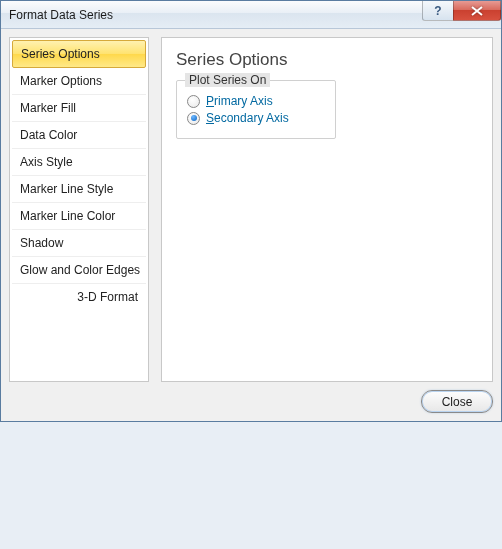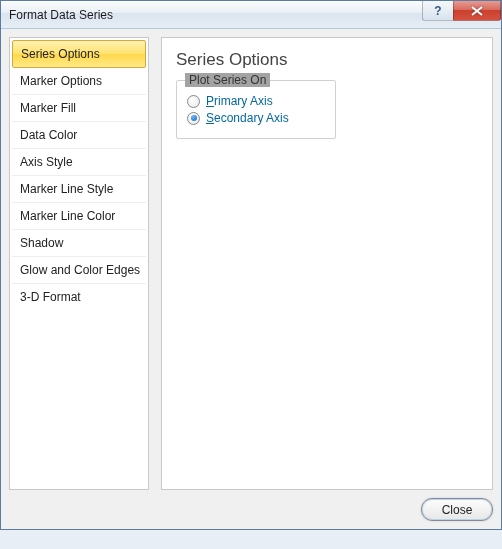--- a/index.html
+++ b/index.html
@@ -5,21 +5,21 @@
   * { box-sizing: border-box; }
   html, body {
     margin: 0; padding: 0;
     width: 502px; height: 549px;
     font-family: "Segoe UI", Tahoma, sans-serif;
     font-size: 12px;
     background: #e8eef5;
     overflow: hidden;
   }
   .window {
-    width: 502px; height: 530px;
+    width: 502px; height: 422px;
     background: #f0f0f0;
     border: 1px solid #5a7ca0;
     display: flex;
     flex-direction: column;
   }
   .titlebar {
     height: 28px;
     background: linear-gradient(to bottom, #fbfcfd 0%, #e9eff6 45%, #dbe5ef 46%, #e5edf5 100%);
     border-bottom: 1px solid #b8c7d8;
     display: flex;
@@ -109,21 +109,21 @@
   .groupbox {
     border: 1px solid #d0d0d0;
     border-radius: 2px;
     padding: 10px 10px 10px 10px;
     width: 160px;
     position: relative;
   }
   .group-legend {
     position: absolute;
     top: -8px; left: 8px;
-    background: #a3a3a3;
+    background: #e5e5e5;
     padding: 0 4px;
     color: #333;
     font-size: 12px;
   }
   .radio-row {
     display: flex;
     align-items: center;
     gap: 6px;
     margin: 3px 0;
     cursor: pointer;
@@ -184,21 +184,21 @@
       <div class="sidebar">
         <div class="side-item selected"><span>Series Options</span></div>
         <div class="side-item"><span>Marker Options</span></div>
         <div class="side-item"><span>Marker Fill</span></div>
         <div class="side-item"><span>Data Color</span></div>
         <div class="side-item"><span>Axis Style</span></div>
         <div class="side-item"><span>Marker Line Style</span></div>
         <div class="side-item"><span>Marker Line Color</span></div>
         <div class="side-item"><span>Shadow</span></div>
         <div class="side-item"><span>Glow and Color Edges</span></div>
-        <div class="side-item" style="border-bottom:none;"><span>3-D Format</span></div>
+        <div class="side-item" style="border-bottom:none;text-align:right;"><span>3-D Format</span></div>
       </div>
 
       <div class="main-panel">
         <div class="panel-heading">Series Options</div>
 
         <div class="groupbox">
           <div class="group-legend">Plot Series On</div>
 
           <div class="radio-row">
             <span class="radio-circle"></span>

